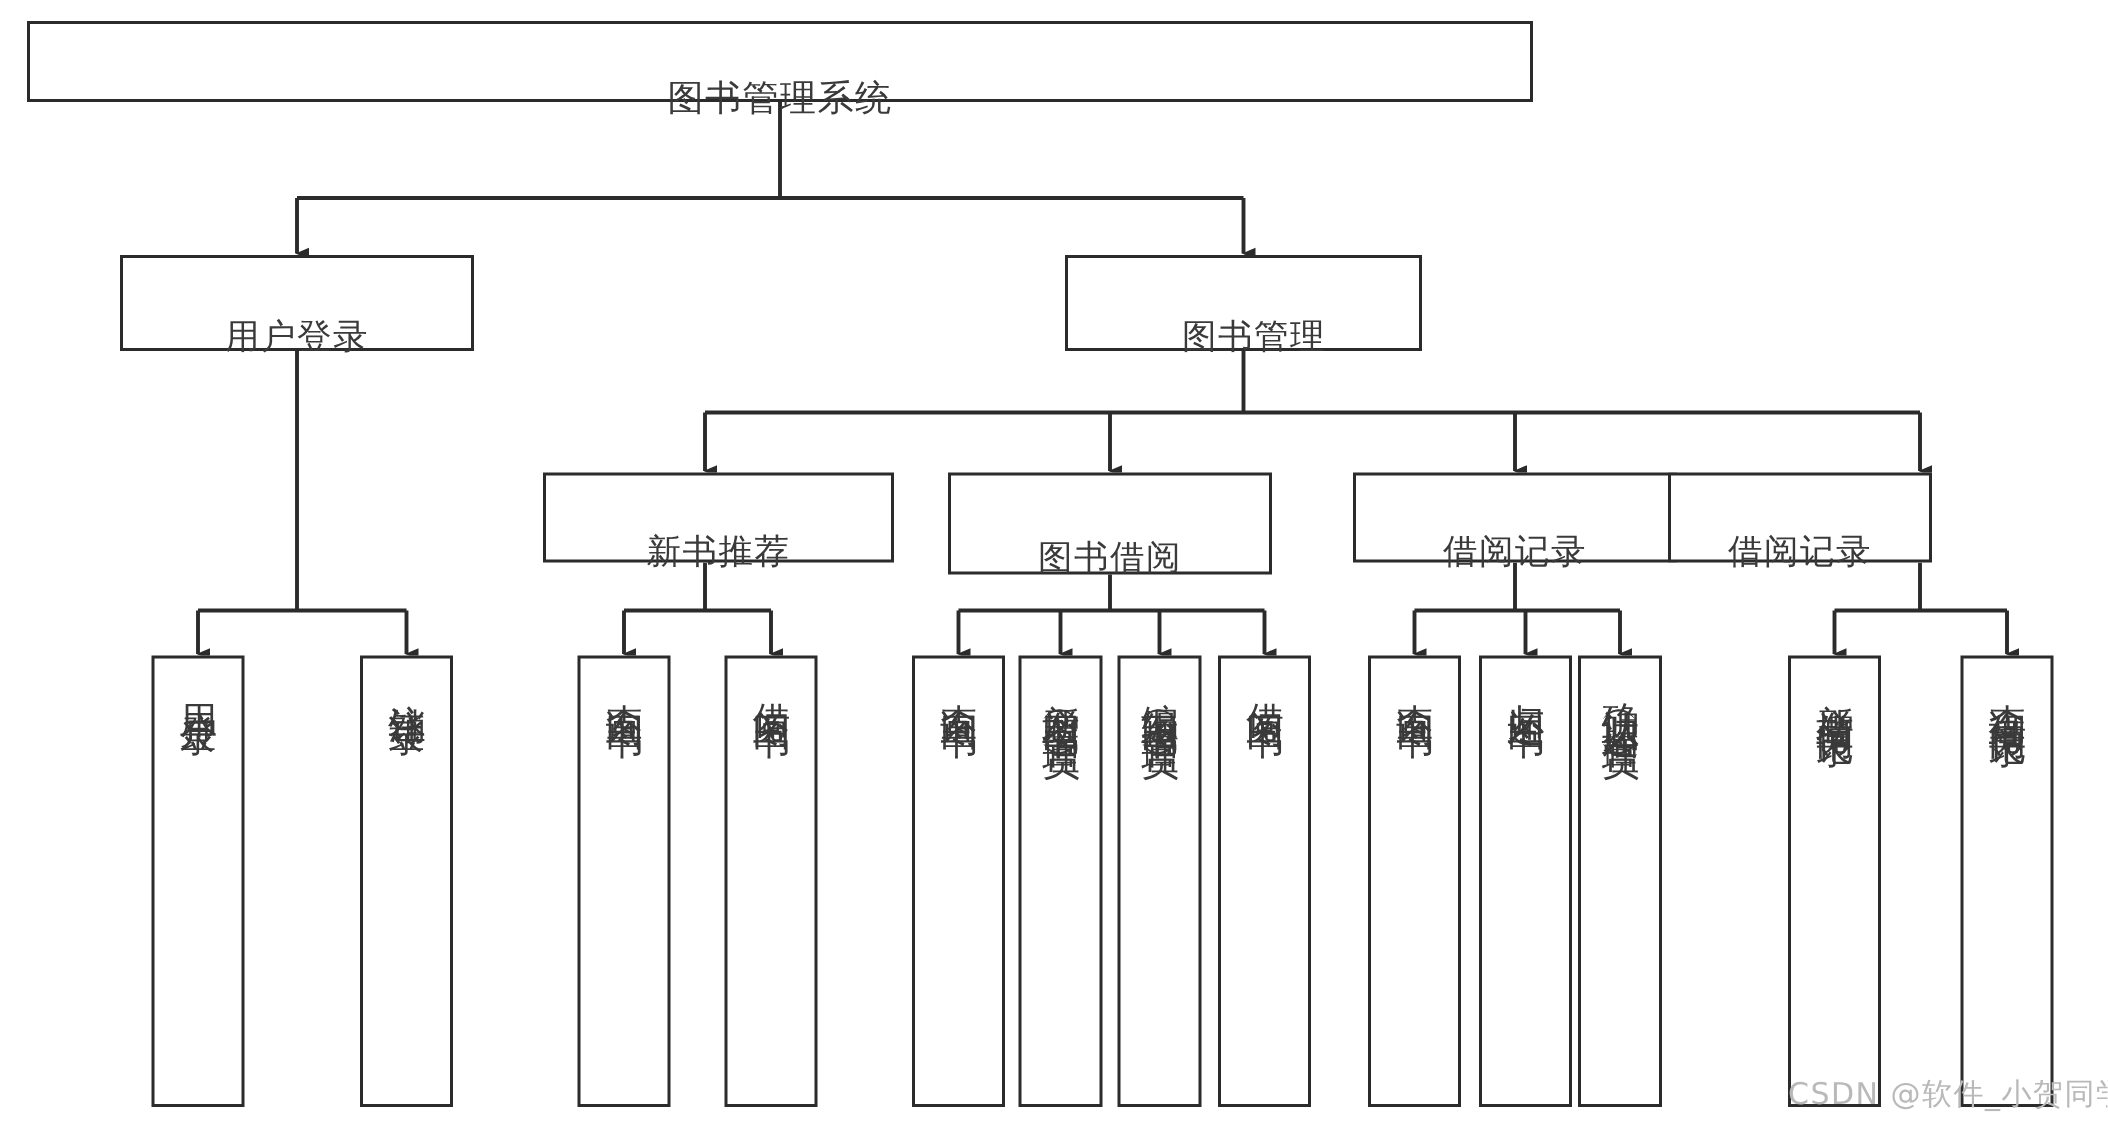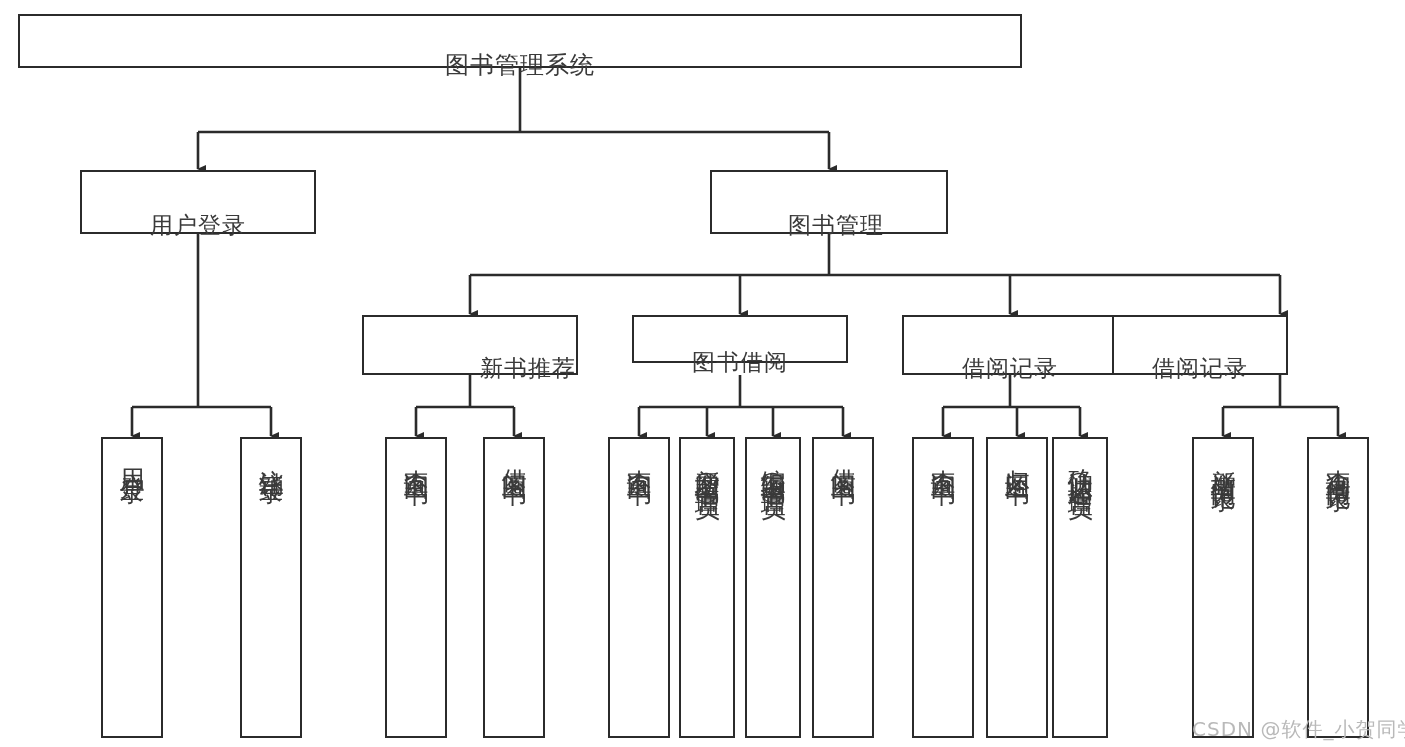--- a/index.html
+++ b/index.html
@@ -93,24 +93,24 @@
   <div id="node-layer">
       <div class="node horiz root" style="left: 18px; top: 14px; width: 1004px; height: 54px;">
         <span class="label">图书管理系统</span>
       </div>
       <div class="node horiz" style="left: 80px; top: 170px; width: 236px; height: 64px;">
         <span class="label">用户登录</span>
       </div>
       <div class="node horiz" style="left: 710px; top: 170px; width: 238px; height: 64px; padding-left: 14px;">
         <span class="label">图书管理</span>
       </div>
-      <div class="node horiz" style="left: 362px; top: 315px; width: 216px; height: 60px; justify-content: flex-end;">
+      <div class="node horiz" style="left: 362px; top: 315px; width: 234px; height: 60px;">
         <span class="label">新书推荐</span>
       </div>
-      <div class="node horiz" style="left: 632px; top: 315px; width: 216px; height: 48px;">
+      <div class="node horiz" style="left: 632px; top: 315px; width: 216px; height: 68px;">
         <span class="label">图书借阅</span>
       </div>
       <div class="node horiz" style="left: 902px; top: 315px; width: 216px; height: 60px;">
         <span class="label">借阅记录</span>
       </div>
       <div class="node horiz" style="left: 1112px; top: 315px; width: 176px; height: 60px;">
         <span class="label">借阅记录</span>
       </div>
       <div class="node vert" style="left: 101px; top: 437px; width: 62px; height: 301px;">
         <span class="label">用户登录</span>

